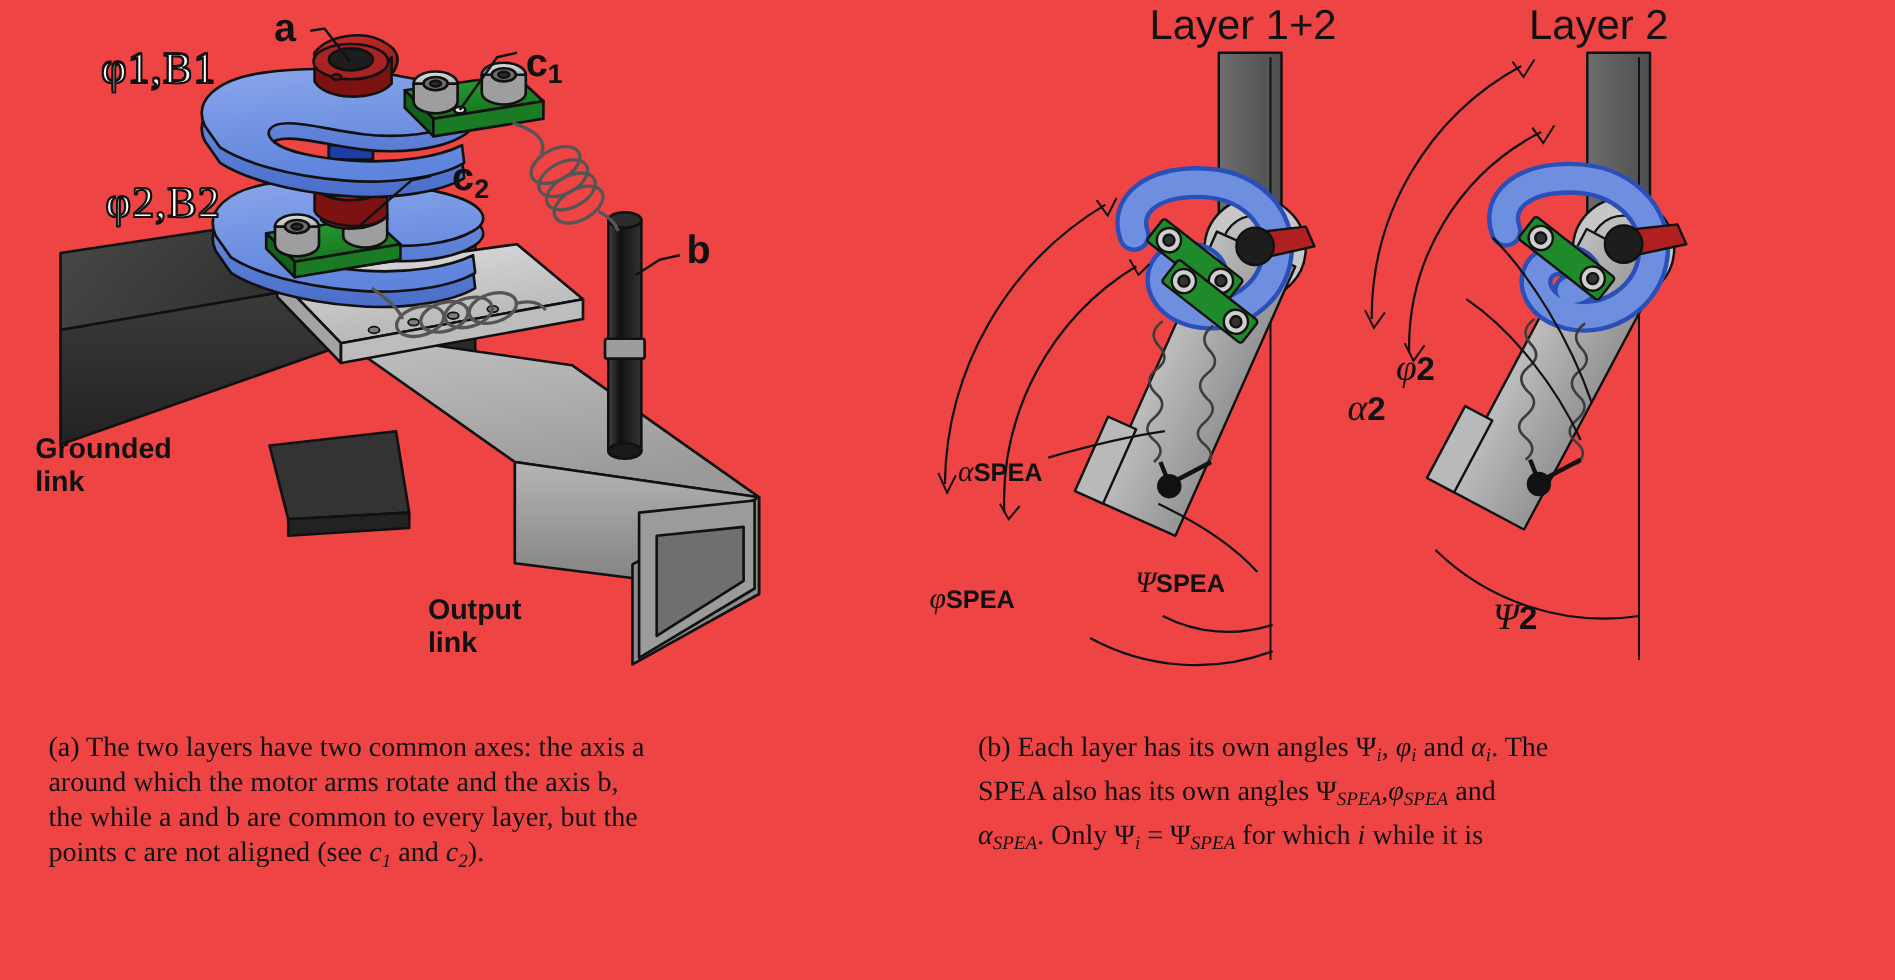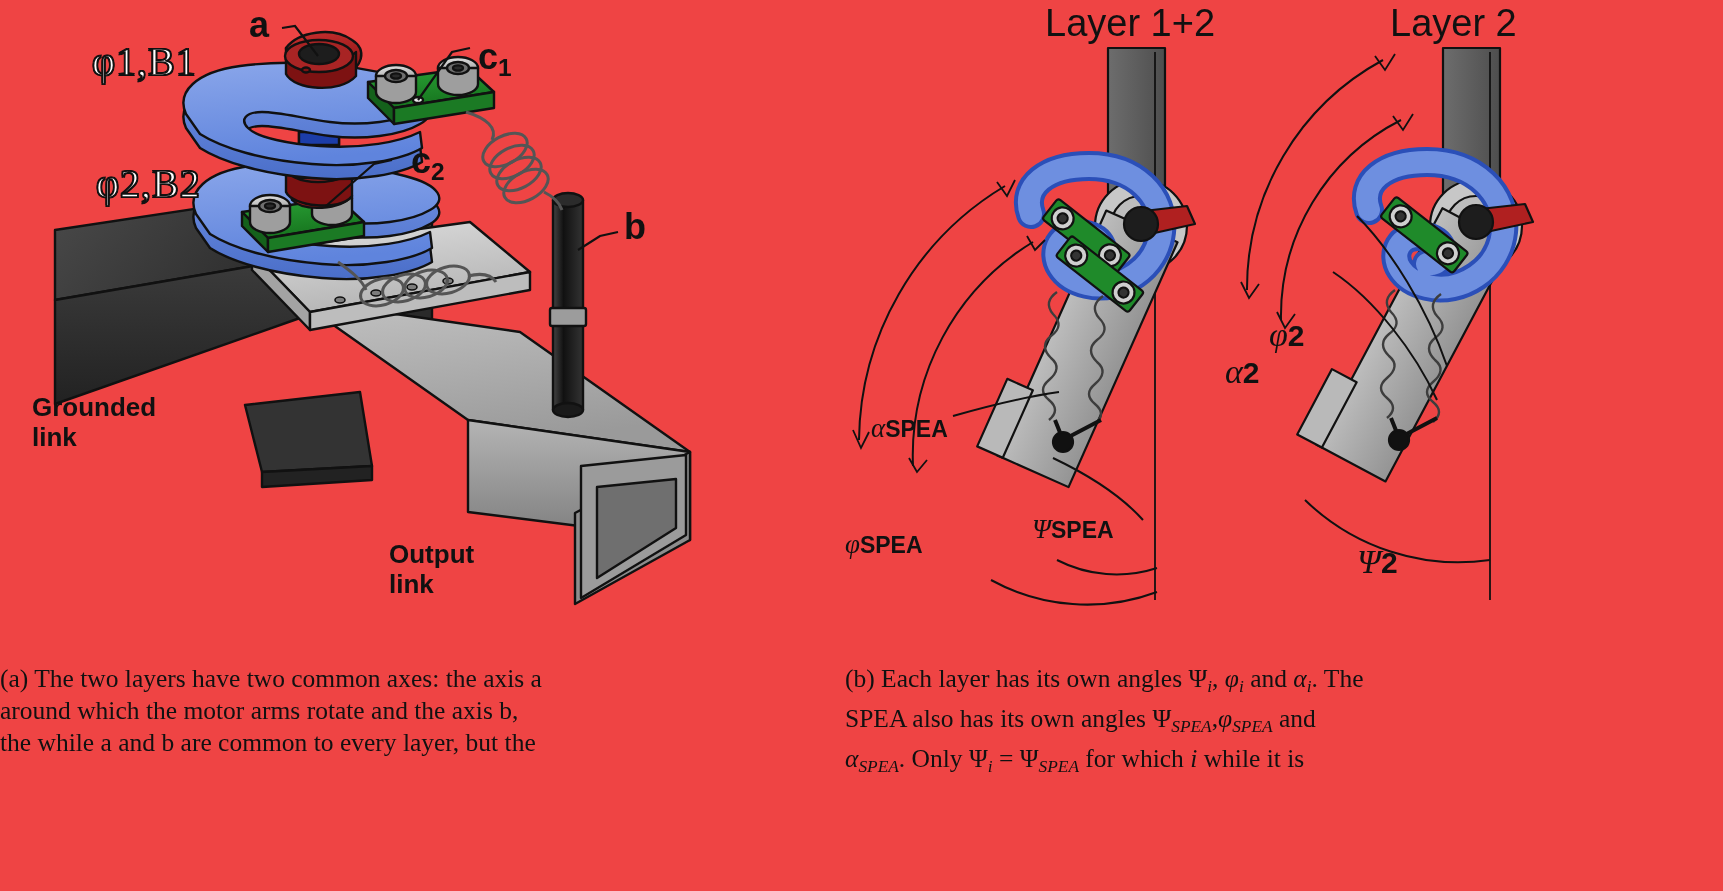--- a/index.html
+++ b/index.html
@@ -22,20 +22,21 @@
   .nosel { -webkit-user-select: none; user-select: none; }
 
   
   .caption {
     position: absolute;
     font-family: "Liberation Serif", serif;
     font-size: 25.5px;
     line-height: 32px;
     text-align: justify;
     color: #111111;
+    padding-left: 44px;
   }
   .caption .line { display: block; white-space: nowrap; }
   #caption-a { left: 0px;    top: 663px; width: 793px; }
   #caption-b { left: 845px;  top: 663px; width: 878px; }
 
   .mi { font-style: italic; }
   .sub {
     font-size: 0.68em;
     vertical-align: -0.28em;
     font-style: italic;
@@ -508,20 +509,21 @@
     </div>
     <div class="abs ang-lbl-big nosel" style="left:522px; top:543px;">
       <span class="gk">Ψ</span><span>2</span>
     </div>
   </div>
 
   <div class="caption" id="caption-a">
     <span class="line">(a) The two layers have two common axes:  the axis a</span>
     <span class="line">around which the motor arms rotate and the axis b,</span>
     <span class="line">the while a and b are common to every layer, but the</span>
+    <span class="line"><span>points c are not aligned (see </span><span class="mi">c</span><span class="sub">1</span><span> and </span><span class="mi">c</span><span class="sub">2</span><span>).</span></span>
   </div>
 
   <div class="caption" id="caption-b">
     <span class="line"><span>(b) Each layer has its own angles </span><span>Ψ</span><span class="sub">i</span><span>, </span><span class="mi">φ</span><span class="sub">i</span><span> and </span><span class="mi">α</span><span class="sub">i</span><span>.  The</span></span>
 
     <span class="line"><span>SPEA also has its own angles </span><span>Ψ</span><span class="sub">SPEA</span><span>,</span><span class="mi">φ</span><span class="sub">SPEA</span><span> and</span></span>
 
     <span class="line"><span class="mi">α</span><span class="sub">SPEA</span><span>.  Only </span><span>Ψ</span><span class="sub">i</span><span> = </span><span>Ψ</span><span class="sub">SPEA</span><span> for which </span><span class="mi">i</span><span> while it is</span></span>
 
   </div>

